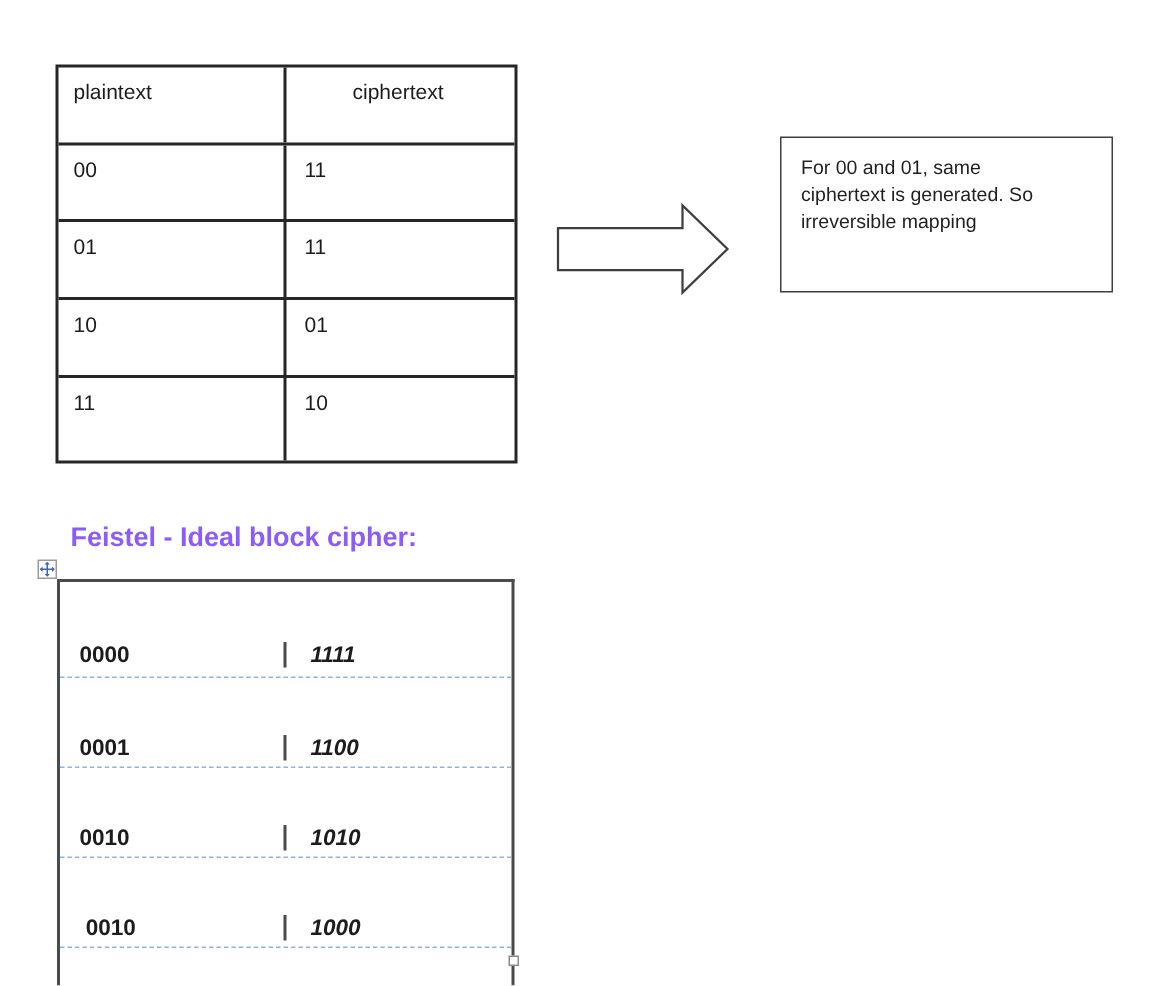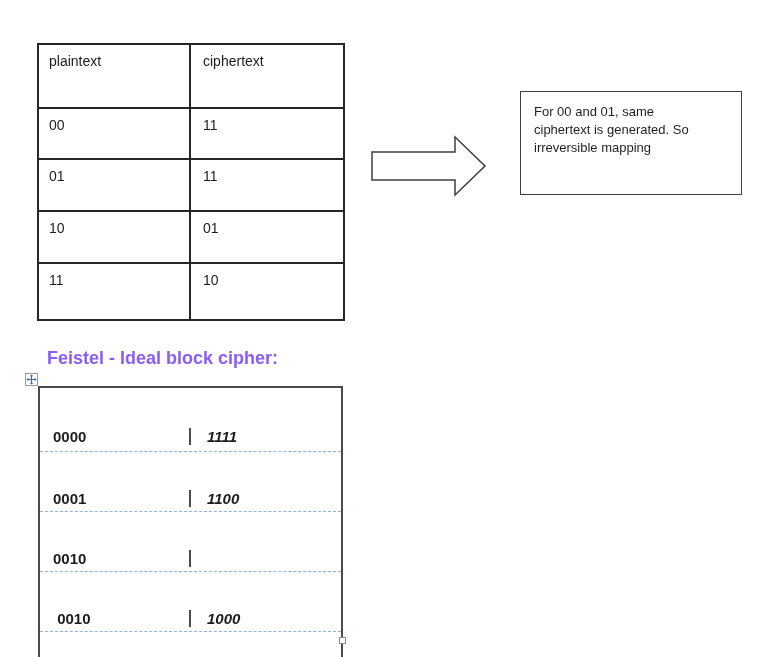--- a/index.html
+++ b/index.html
@@ -17,21 +17,21 @@
   .t1 {
     position: absolute;
     left: 37px; top: 43px;
     width: 308px;
     border: 2px solid #262626;
     box-sizing: border-box;
     font-size: 14px;
   }
   .t1-row { display: flex; border-bottom: 2px solid #262626; box-sizing: border-box; }
   .t1-row:last-child { border-bottom: none; }
-  .t1-row:nth-child(1) { height: 64px; }
+  .t1-row:nth-child(1) { height: 52px; gap: 32px; }
   .t1-row:nth-child(2) { height: 51px; }
   .t1-row:nth-child(3) { height: 52px; }
   .t1-row:nth-child(4) { height: 52px; }
   .t1-row:nth-child(5) { height: 55px; }
   .t1 .c1 {
     width: 152px;
     border-right: 2px solid #262626;
     box-sizing: border-box;
     padding: 8px 0 0 10px;
   }
@@ -162,20 +162,21 @@
     <div class="t2-row r-lg">
       <div class="c1">0000</div>
       <div class="c2">1111</div>
     </div>
     <div class="t2-row r">
       <div class="c1">0001</div>
       <div class="c2">1100</div>
     </div>
     <div class="t2-row r">
       <div class="c1">0010</div>
+      <div class="c2">1010</div>
     </div>
     <div class="t2-row r">
       <div class="c1"> 0010</div>
       <div class="c2">1000</div>
     </div>
     
     
     
     
     

